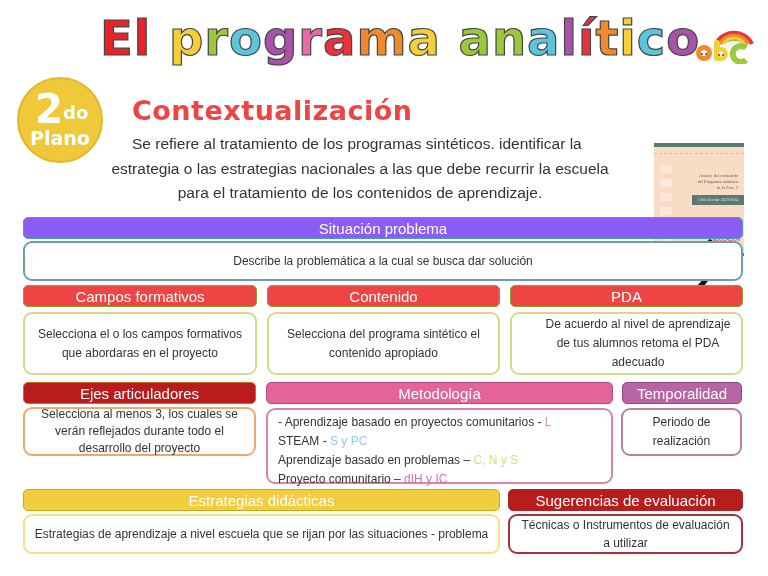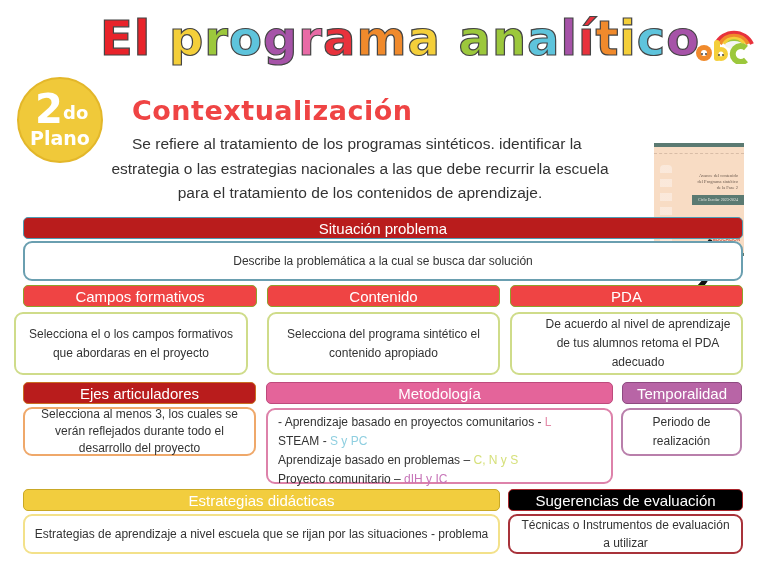--- a/index.html
+++ b/index.html
@@ -40,33 +40,33 @@
   .book .bar-bot { position: absolute; left: 36px; bottom: 0; width: 54px; height: 3px; background: #5b7a72; }
 
   .arrow { position: absolute; left: 662px; top: 230px; width: 72px; height: 74px; }
 
   .hdr { position: absolute; border-radius: 5px; color: #fff; text-align: center;
     font-family: "Liberation Sans", sans-serif; font-size: 15px; line-height: 21px; height: 22px; }
   .box { position: absolute; background: #fff; border-radius: 9px; border-width: 2px; border-style: solid;
     display: flex; align-items: center; justify-content: center; text-align: center;
     font-family: "Liberation Sans", sans-serif; font-size: 12px; line-height: 19px; color: #333; padding: 2px 8px; }
 
-  .blue-h { background: #b91c1c; border: 1px solid #4e9cb4; }
+  .blue-h { background: #8b5cf6; border: 1px solid #4e9cb4; }
   .blue-b { border-color: #6a9fb0; }
   .green-h { background: #ef4444; border: 1px solid #8fa12a; }
   .green-b { border-color: #cfdc8a; }
   .orange-h { background: #b91c1c; border: 1px solid #c96e22; }
   .orange-b { border-color: #efa86a; }
   .pink-h { background: #e4649a; border: 1px solid #bd4a7c; }
   .pink-b { border-color: #dd82aa; }
   .purple-h { background: #b865a6; border: 1px solid #8e4a80; }
   .purple-b { border-color: #b97fab; }
   .yellow-h { background: #f2cd3e; border: 1px solid #c9a826; }
   .yellow-b { border-color: #f3e18a; }
-  .red-h { background: #000000; border: 1px solid #a9242a; }
+  .red-h { background: #b91c1c; border: 1px solid #a9242a; }
   .red-b { border-color: #a8323a; }
 
   .method { display: block; text-align: left; padding: 3px 10px; line-height: 19px; }
   .method .row { display: block; white-space: nowrap; }
 </style>
 </head>
 <body>
 
 <div class="title" id="title"><span style="color: rgb(232, 35, 42);">E</span><span style="color: rgb(232, 35, 42);">l</span><span style="color: rgb(255, 255, 255); -webkit-text-stroke: 0px;">&nbsp;</span><span style="color: rgb(244, 207, 58);">p</span><span style="color: rgb(156, 200, 60);">r</span><span style="color: rgb(94, 196, 220);">o</span><span style="color: rgb(166, 83, 168);">g</span><span style="color: rgb(232, 106, 166);">r</span><span style="color: rgb(232, 50, 60);">a</span><span style="color: rgb(240, 138, 44);">m</span><span style="color: rgb(244, 207, 58);">a</span><span style="color: rgb(255, 255, 255); -webkit-text-stroke: 0px;">&nbsp;</span><span style="color: rgb(156, 200, 60);">a</span><span style="color: rgb(156, 200, 60);">n</span><span style="color: rgb(94, 196, 220);">a</span><span style="color: rgb(166, 83, 168);">l</span><span style="color: rgb(232, 50, 60);">í</span><span style="color: rgb(240, 138, 44);">t</span><span style="color: rgb(244, 207, 58);">i</span><span style="color: rgb(94, 196, 220);">c</span><span style="color: rgb(166, 83, 168);">o</span></div>
 
@@ -121,21 +121,21 @@
 
 <svg class="arrow" viewBox="0 0 72 74">
   <path d="M6 68 C 30 66, 52 56, 48 22" fill="none" stroke="#111" stroke-width="5" stroke-linecap="round"></path>
   <path d="M36 32 L 48 12 L 60 30" fill="none" stroke="#111" stroke-width="5" stroke-linecap="round" stroke-linejoin="round"></path>
 </svg>
 
 <div class="hdr blue-h" style="left:23px; top:217px; width:720px;">Situación problema</div>
 <div class="box blue-b" style="left:23px; top:241px; width:720px; height:40px;">Describe la problemática a la cual se busca dar solución</div>
 
 <div class="hdr green-h" style="left:23px; top:285px; width:234px;">Campos formativos</div>
-<div class="box green-b" style="left:14px; top:312px; width:234px; height:63px;">Selecciona el o los campos formativos que abordaras en el proyecto</div>
+<div class="box green-b" style="left:23px; top:312px; width:234px; height:63px;">Selecciona el o los campos formativos que abordaras en el proyecto</div>
 
 <div class="hdr green-h" style="left:267px; top:285px; width:233px;">Contenido</div>
 <div class="box green-b" style="left:267px; top:312px; width:233px; height:63px;">Selecciona del programa sintético el contenido apropiado</div>
 
 <div class="hdr green-h" style="left:510px; top:285px; width:233px;">PDA</div>
 <div class="box green-b" style="left:510px; top:312px; width:233px; height:63px;padding-left:31px;">De acuerdo al nivel de aprendizaje de tus alumnos retoma el PDA adecuado</div>
 
 <div class="hdr orange-h" style="left:23px; top:382px; width:233px;">Ejes articuladores</div>
 <div class="box orange-b" style="left:23px; top:407px; width:233px; height:49px; line-height:17px; padding:0 6px;">Selecciona al menos 3, los cuales se verán reflejados durante todo el desarrollo del proyecto</div>
 

